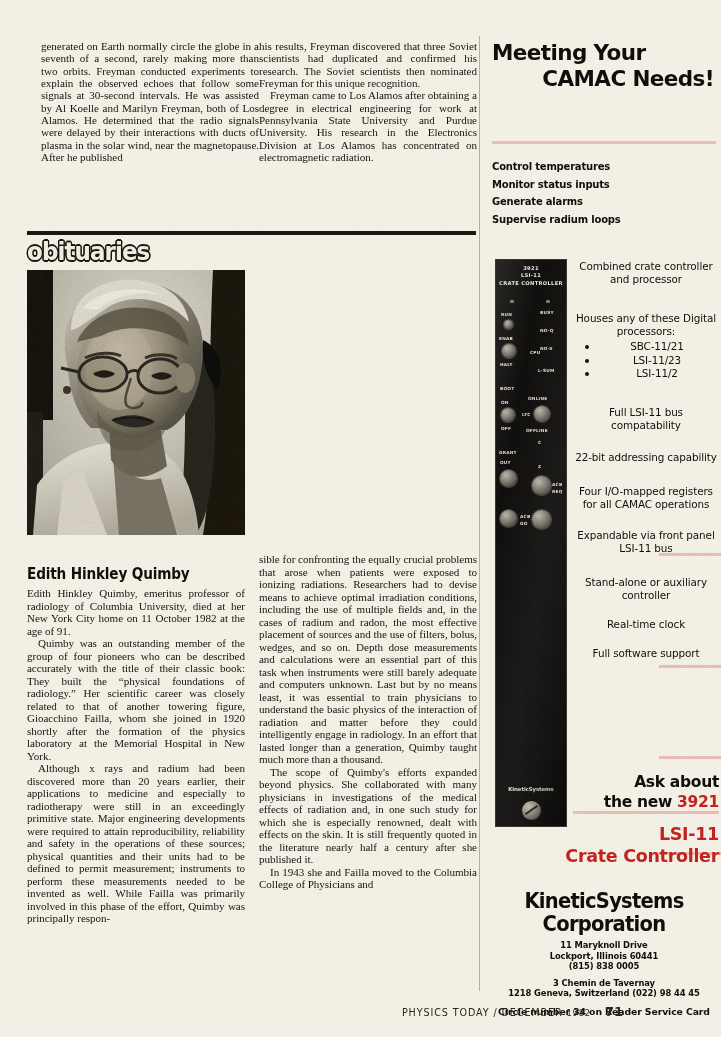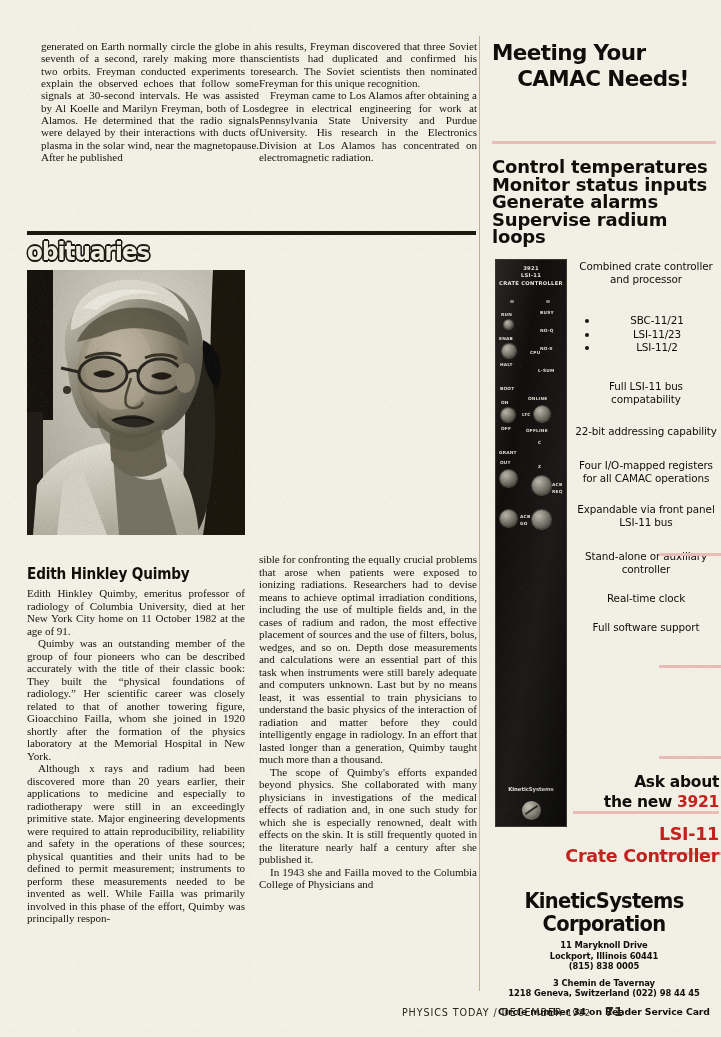--- a/index.html
+++ b/index.html
@@ -132,33 +132,33 @@
   #ad-headline {
     position: absolute;
     left: 5px;
     top: 12px;
     width: 228px;
     font-weight: bold;
     font-size: 21.5px;
     line-height: 26px;
     letter-spacing: -0.6px;
   }
-  #ad-headline .l2 { display: block; text-align: center; padding-right: 6px; }
+  #ad-headline .l2 { display: block; text-align: right; padding-right: 6px; }
   .pink-rule {
     position: absolute;
     height: 3px;
     background: #e9bcb8;
   }
   #ad-features {
     position: absolute;
     left: 5px;
     top: 130px;
     width: 220px;
     font-weight: bold;
-    font-size: 18px;
+    font-size: 10px;
     line-height: 17.6px;
     letter-spacing: -0.2px;
   }
 
   
   #module {
     position: absolute;
     left: 9px;
     top: 232px;
     width: 70px;
@@ -516,20 +516,21 @@
 
       <div id="mod-logo">KineticSystems</div>
       <div id="mod-screw"></div>
       <div class="mod-shine"></div>
     </div>
 
     <div id="ad-specs">
       <div class="spec-block">Combined crate controller and processor</div>
       <div class="pink-rule" style="left:86px; top:293px; width:146px;"></div>
       <div style="height:26px;"></div>
+      <div class="spec-block">Houses any of these Digital processors:</div>
       <ul class="spec-list">
         <li>SBC-11/21</li>
         <li>LSI-11/23</li>
         <li>LSI-11/2</li>
       </ul>
       <div class="pink-rule" style="left:86px; top:405px; width:146px;"></div>
       <div style="height:25px;"></div>
       <div class="spec-block">Full LSI-11 bus compatability</div>
       <div style="height:19px;"></div>
       <div class="spec-block">22-bit addressing capability</div>

